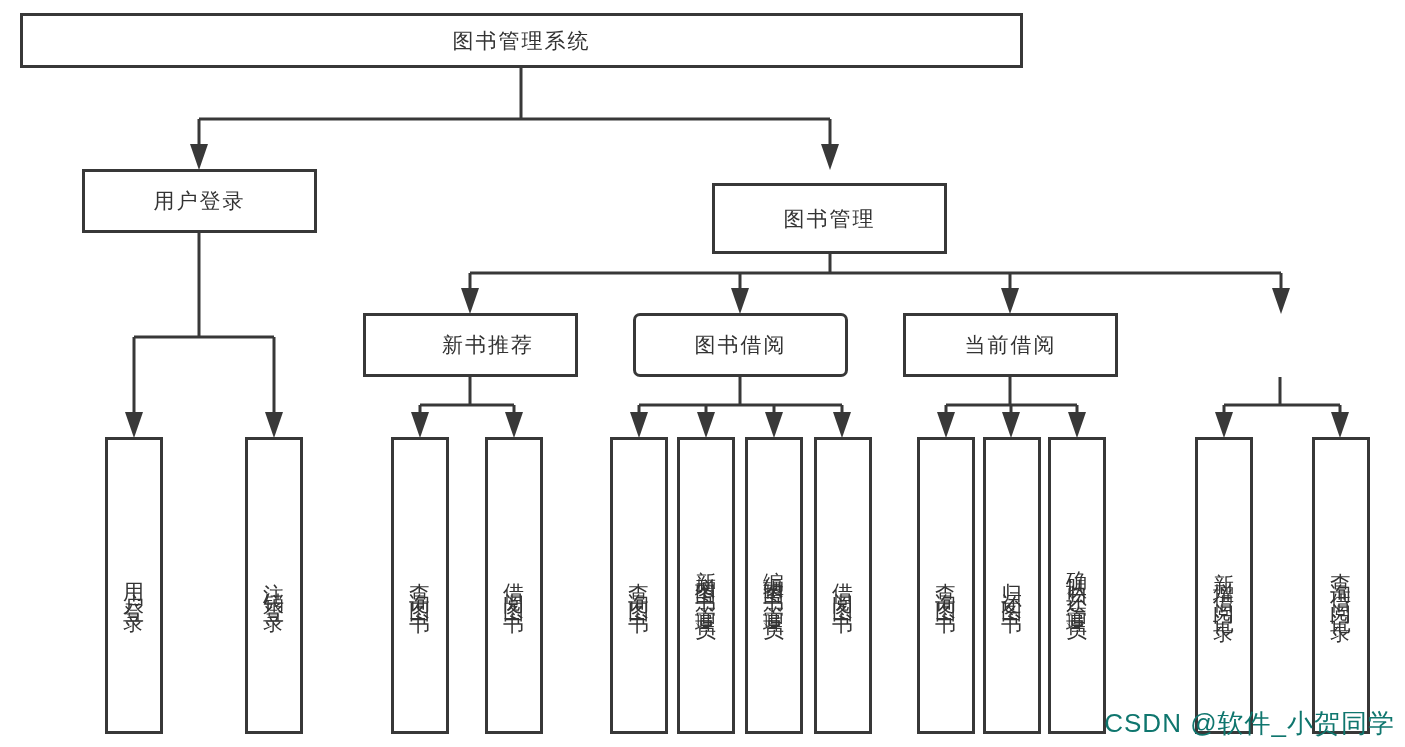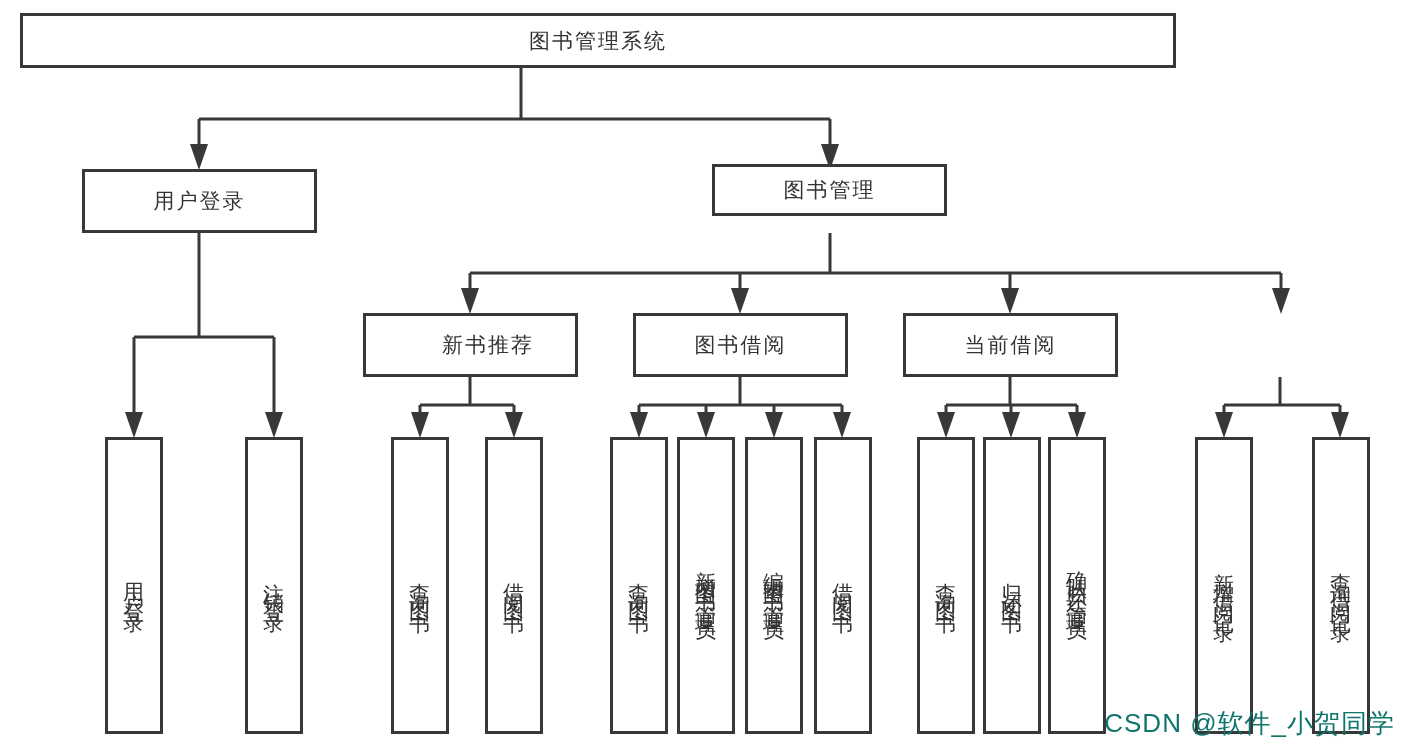--- a/index.html
+++ b/index.html
@@ -73,27 +73,27 @@
       <polygon points="774,438 765,412 783,412"></polygon>
       <polygon points="842,438 833,412 851,412"></polygon>
       <polygon points="946,438 937,412 955,412"></polygon>
       <polygon points="1011,438 1002,412 1020,412"></polygon>
       <polygon points="1077,438 1068,412 1086,412"></polygon>
       <polygon points="1224,438 1215,412 1233,412"></polygon>
       <polygon points="1340,438 1331,412 1349,412"></polygon>
     </g>
   </svg>
 
-  <div class="node" style="left:20px;top:13px;width:1156px;height:55px;">图书管理系统</div>
+  <div class="node" style="left:20px;top:13px;width:1003px;height:55px;">图书管理系统</div>
 
   <div class="node" style="left:82px;top:169px;width:235px;height:64px;">用户登录</div>
-  <div class="node" style="left:712px;top:164px;width:235px;height:52px;">图书管理</div>
+  <div class="node" style="left:712px;top:183px;width:235px;height:71px;">图书管理</div>
 
   <div class="node" style="left:363px;top:313px;width:215px;height:64px;padding-left:35px;">新书推荐</div>
-  <div class="node" style="left:633px;top:313px;width:215px;height:64px;">图书借阅</div>
+  <div class="node" style="left:633px;top:313px;width:215px;height:64px;border-radius:7px;">图书借阅</div>
   <div class="node" style="left:903px;top:313px;width:215px;height:64px;text-align:right;">当前借阅</div>
 
   <div class="node leaf" style="left:105px;top:437px;width:58px;height:297px;">用户登录</div>
   <div class="node leaf" style="left:245px;top:437px;width:58px;height:297px;">注销登录</div>
 
   <div class="node leaf" style="left:391px;top:437px;width:58px;height:297px;">查询图书</div>
   <div class="node leaf" style="left:485px;top:437px;width:58px;height:297px;">借阅图书</div>
 
   <div class="node leaf" style="left:610px;top:437px;width:58px;height:297px;">查询图书</div>
   <div class="node leaf long" style="left:677px;top:437px;width:58px;height:297px;">新增图书（管理员）</div>

